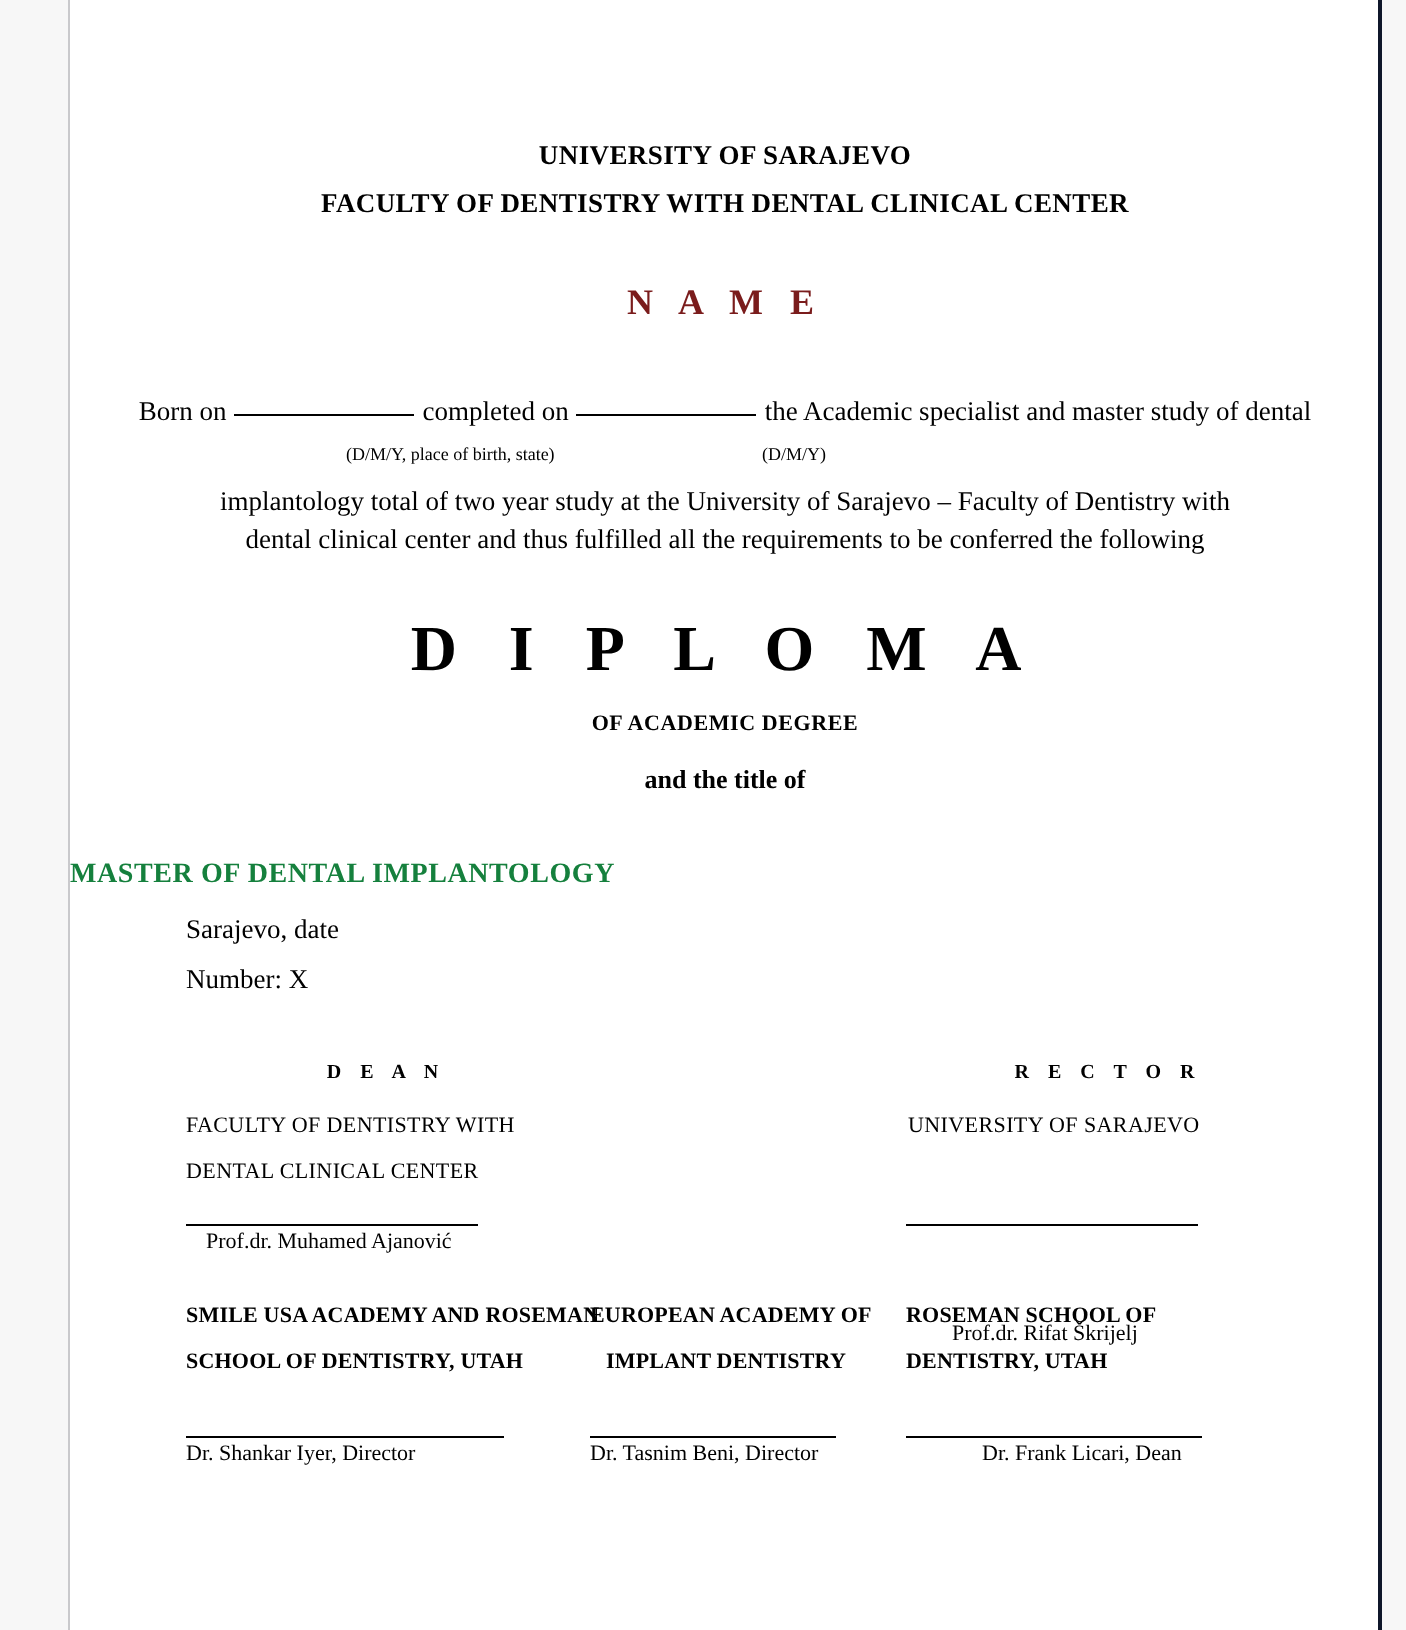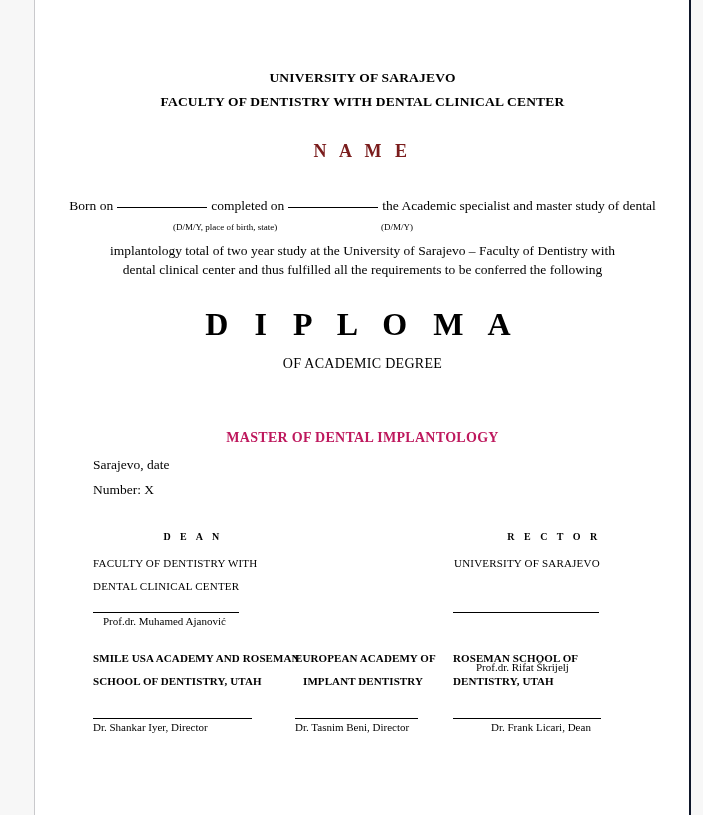--- a/index.html
+++ b/index.html
@@ -107,41 +107,41 @@
     font-size: 32px;
     font-weight: bold;
     letter-spacing: 9px;
   }
 
   .degree-line {
     top: 356px;
     left: 0;
     width: 655px;
     text-align: center;
-    font-size: 14px;
-    font-weight: normal;
+    font-size: 11px;
+    font-weight: bold;
     letter-spacing: 0.3px;
   }
   .title-of-line {
     top: 382px;
     left: 0;
     width: 655px;
     text-align: center;
     font-size: 13px;
     font-weight: bold;
   }
 
   .award-title {
     top: 430px;
     left: 0;
     width: 655px;
-    text-align: center;
+    text-align: left;
     font-size: 14px;
     font-weight: bold;
-    color: #be185d;
+    color: #15803d;
     letter-spacing: 0.3px;
   }
 
   .place-date { top: 457px; left: 58px; font-size: 13.5px; }
   .number     { top: 482px; left: 58px; font-size: 13.5px; }
 
   
   .sig-title {
     position: absolute;
     font-size: 10px;
@@ -221,20 +221,21 @@
         <span class="hint-b">(D/M/Y)</span>
       </div>
 
       <div class="abs body-par-2">
         <span>implantology total of two year study at the University of Sarajevo – Faculty of Dentistry with dental</span>
         <span>clinical center and thus fulfilled all the requirements to be conferred the following</span>
       </div>
 
       <div class="abs diploma-heading">D I P L O M A</div>
       <div class="abs degree-line">OF ACADEMIC DEGREE</div>
+      <div class="abs title-of-line">and the title of</div>
       <div class="abs award-title">MASTER OF DENTAL IMPLANTOLOGY</div>
 
       <div class="abs place-date">Sarajevo, date</div>
       <div class="abs number">Number: X</div>
 
       <div class="sig-title dean-title">D E A N</div>
       <div class="sig-org dean-org-1">FACULTY OF DENTISTRY WITH</div>
       <div class="sig-org dean-org-2">DENTAL CLINICAL CENTER</div>
       <div class="sig-rule dean-rule"></div>
       <div class="sig-name dean-name">Prof.dr. Muhamed Ajanović</div>

